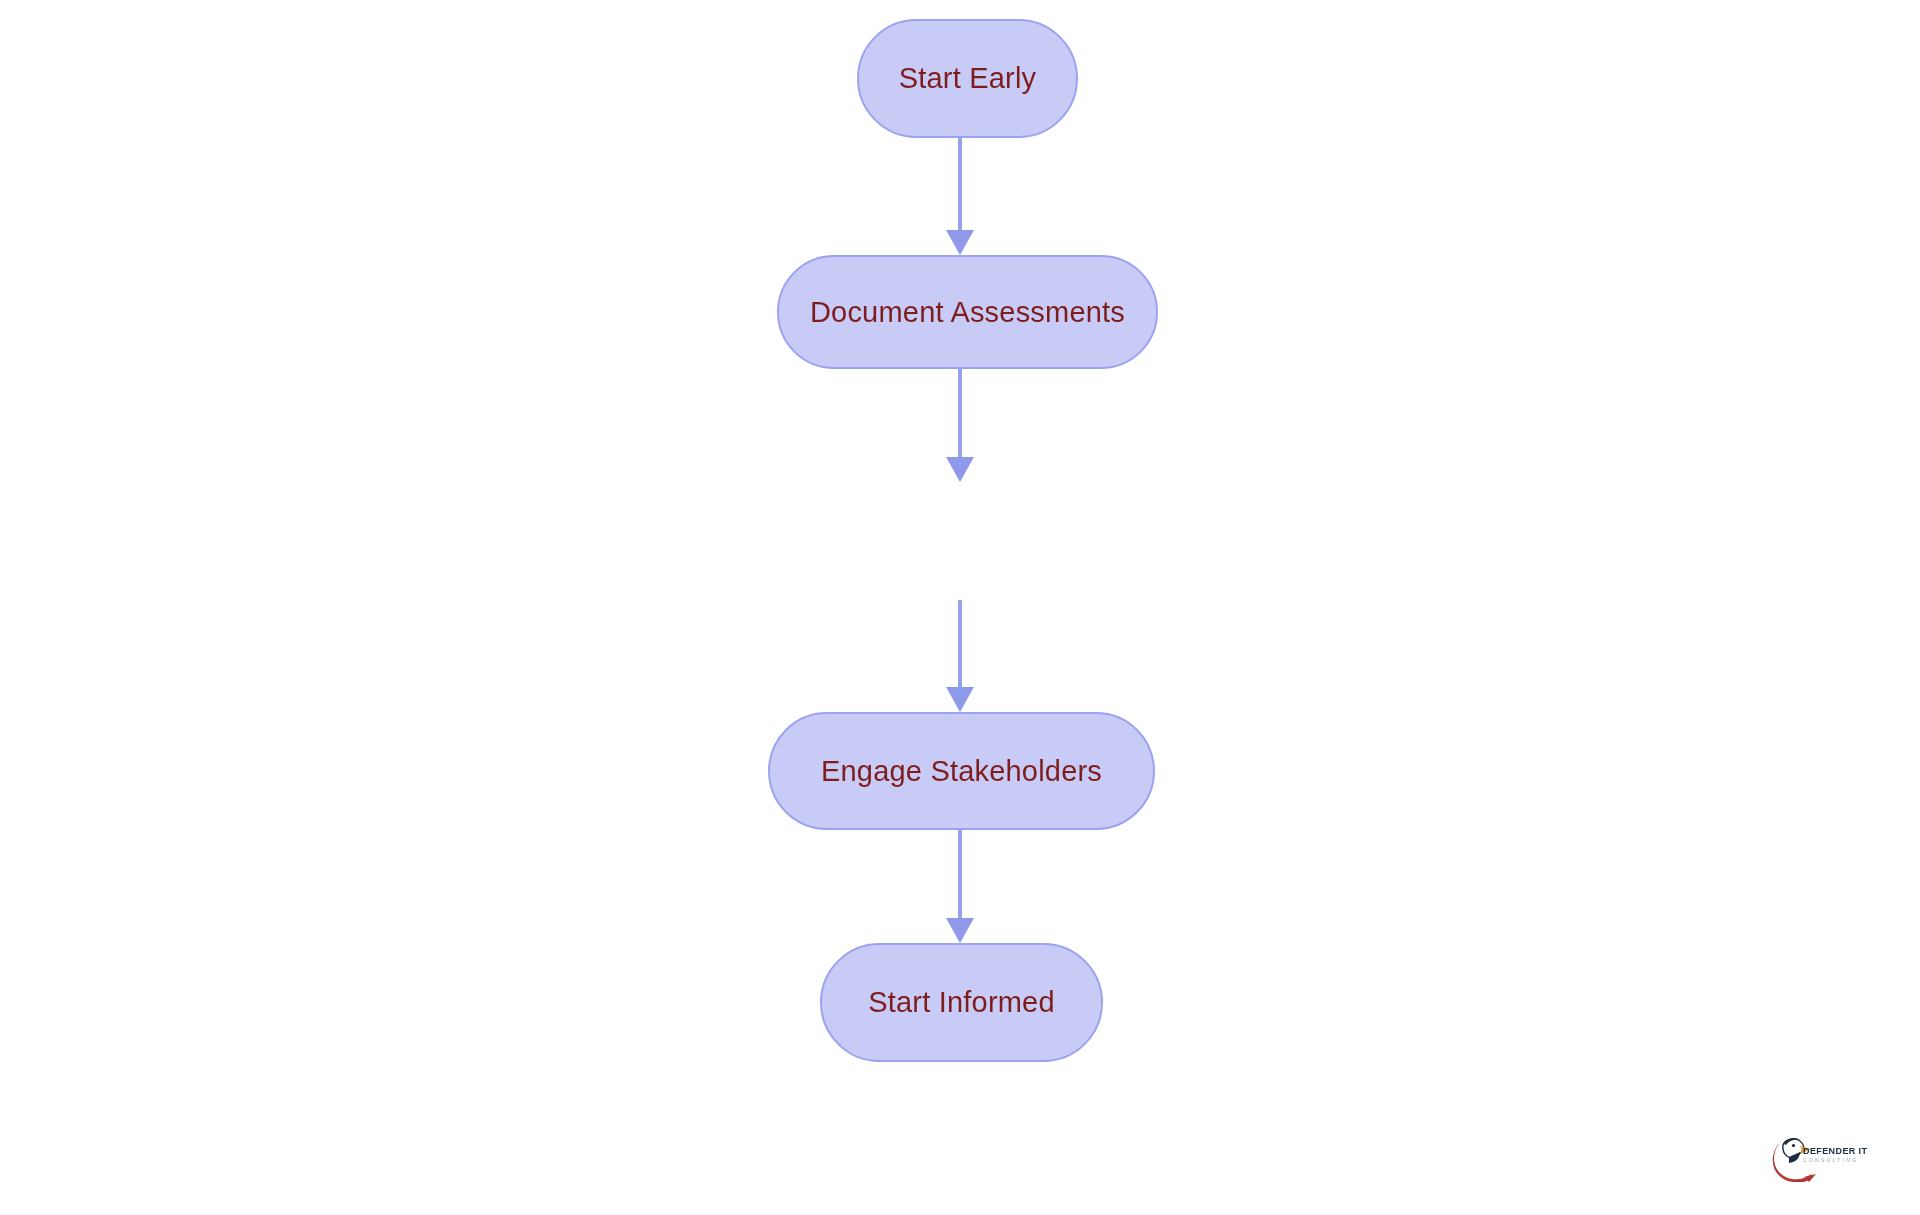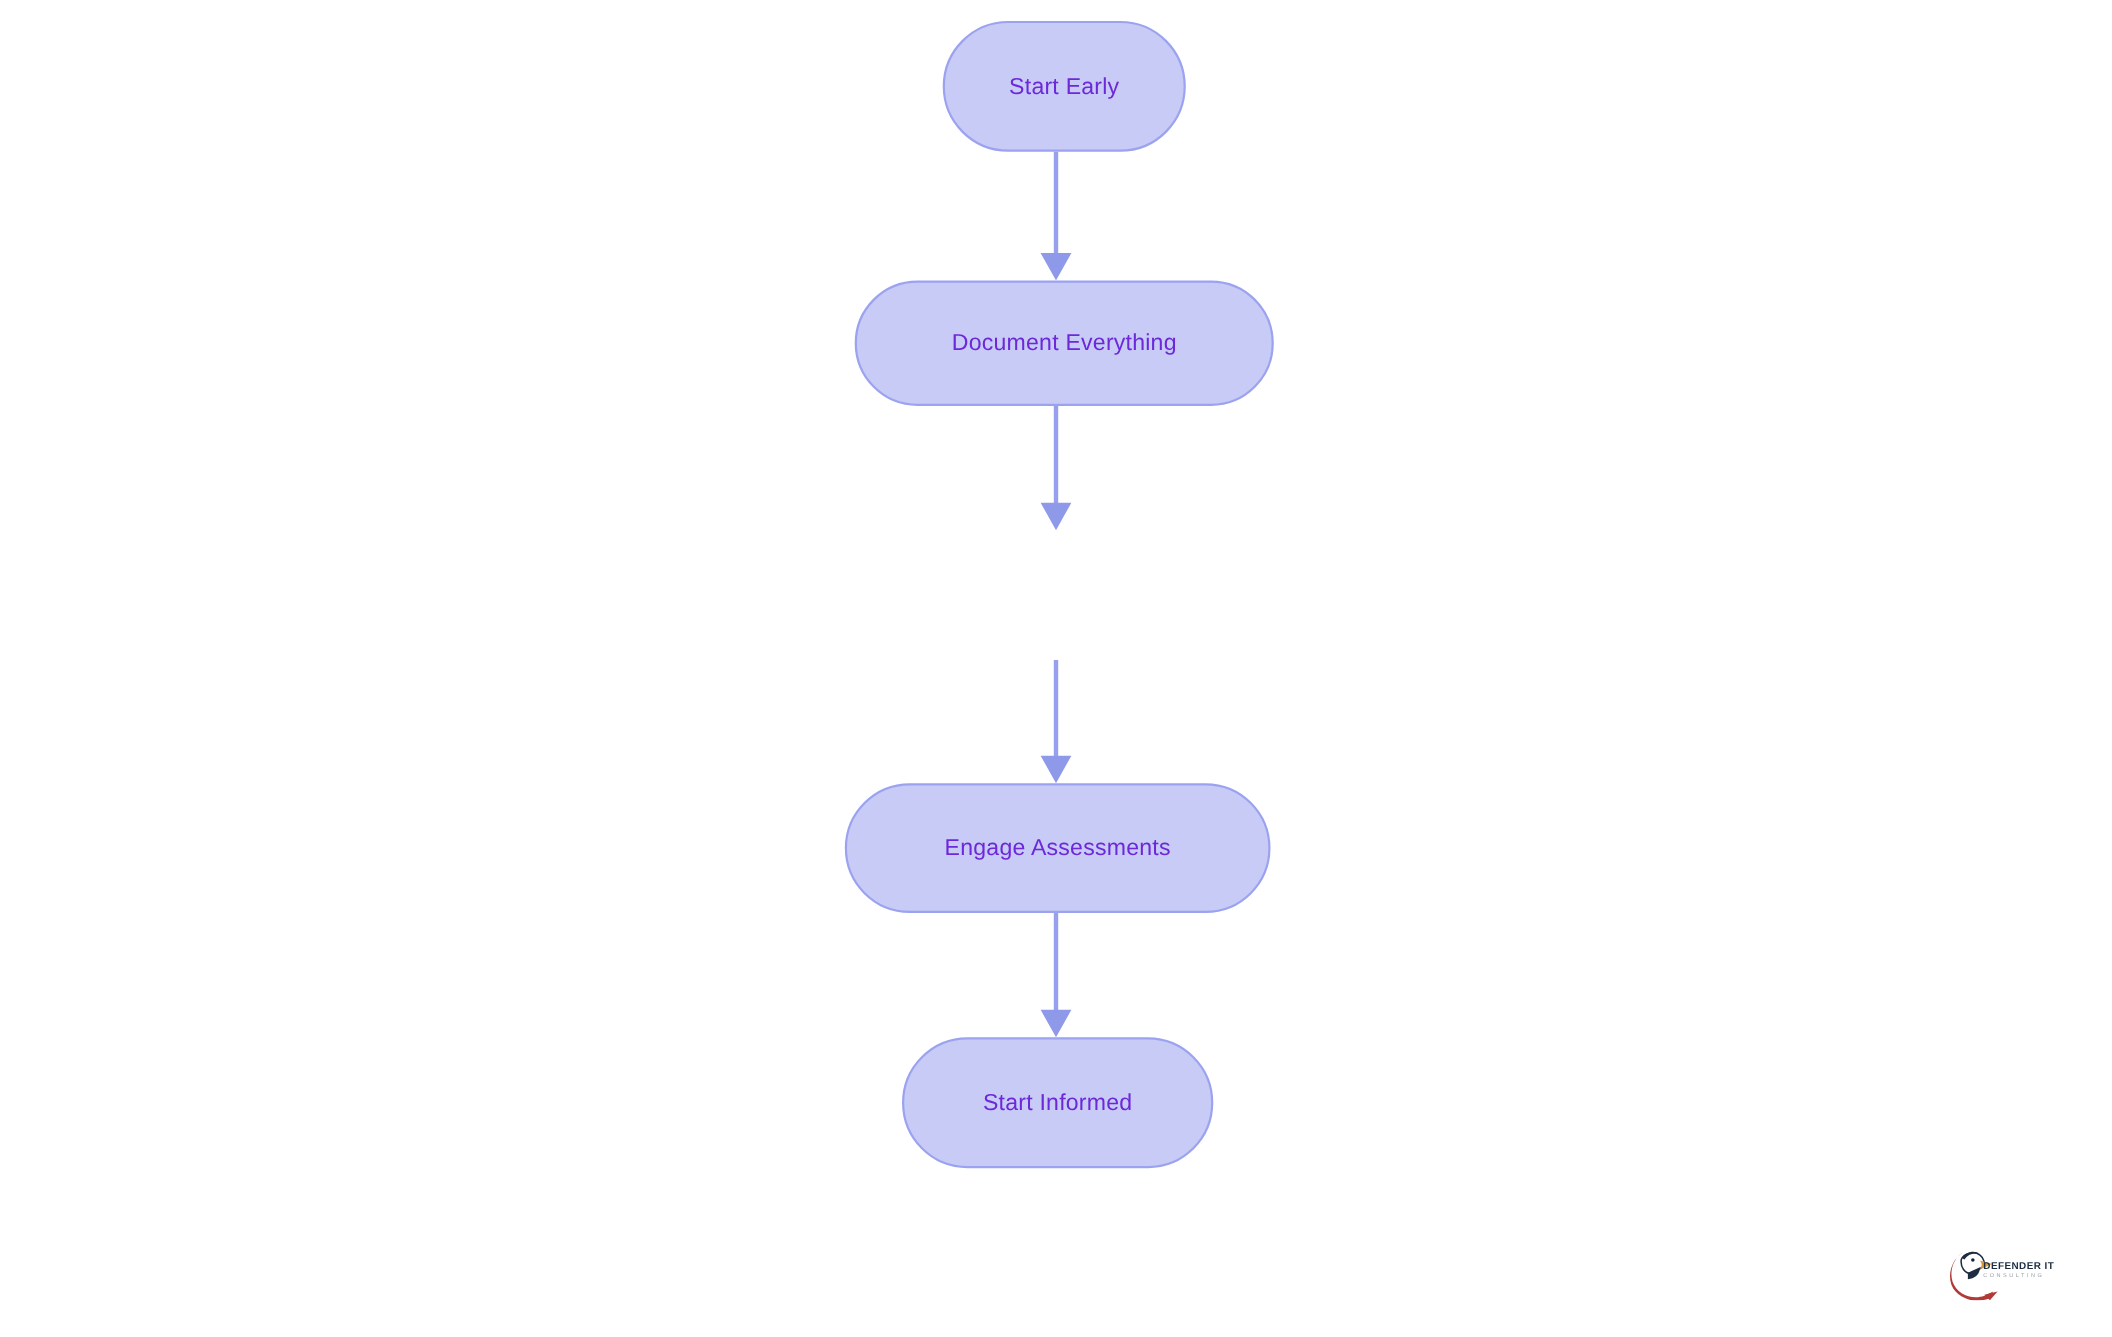--- a/index.html
+++ b/index.html
@@ -19,22 +19,22 @@
     position: absolute;
     box-sizing: border-box;
     background: #c7cbf5;
     border: 2px solid #9ba3f0;
     border-radius: 999px;
     display: flex;
     align-items: center;
     justify-content: center;
   }
   .node-label {
-    color: #6d28d9;
-    font-size: 21px;
+    color: #7f1d1d;
+    font-size: 29px;
     white-space: nowrap;
     letter-spacing: 0.2px;
   }
   .arrow {
     position: absolute;
     width: 28px;
   }
   .arrow-line {
     position: absolute;
     left: 12px;
@@ -97,36 +97,36 @@
   <div class="node" style="left:857px; top:19px; width:221px; height:119px;">
     <span class="node-label">Start Early</span>
   </div>
 
   <div class="arrow" style="left:946px; top:138px; height:117px;">
     <div class="arrow-line"></div>
     <div class="arrow-head"></div>
   </div>
 
   <div class="node" style="left:777px; top:255px; width:381px; height:114px;">
-    <span class="node-label">Document Everything</span>
+    <span class="node-label">Document Assessments</span>
   </div>
 
   <div class="arrow" style="left:946px; top:369px; height:113px;">
     <div class="arrow-line"></div>
     <div class="arrow-head"></div>
   </div>
 
 
   <div class="arrow" style="left:946px; top:600px; height:112px;">
     <div class="arrow-line"></div>
     <div class="arrow-head"></div>
   </div>
 
   <div class="node" style="left:768px; top:712px; width:387px; height:118px;">
-    <span class="node-label">Engage Assessments</span>
+    <span class="node-label">Engage Stakeholders</span>
   </div>
 
   <div class="arrow" style="left:946px; top:830px; height:113px;">
     <div class="arrow-line"></div>
     <div class="arrow-head"></div>
   </div>
 
   <div class="node" style="left:820px; top:943px; width:283px; height:119px;">
     <span class="node-label">Start Informed</span>
   </div>

